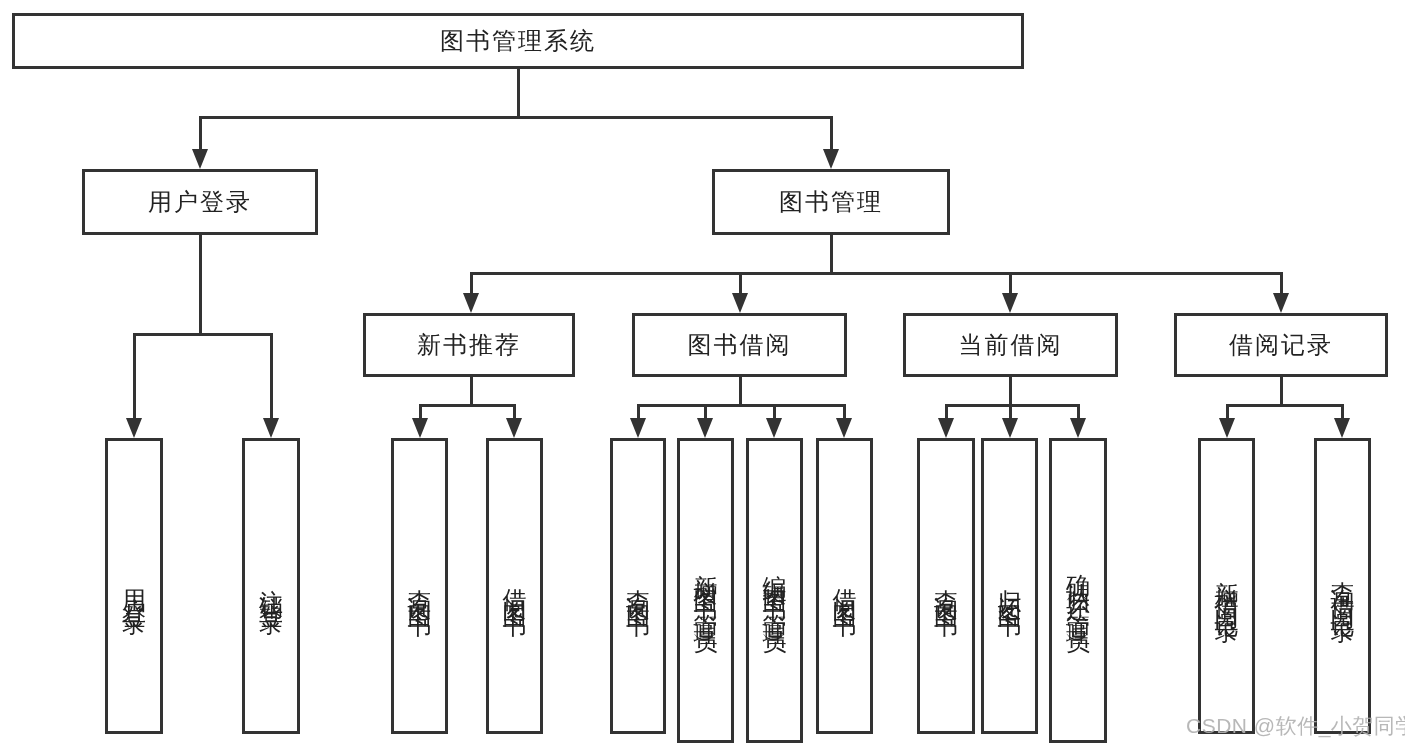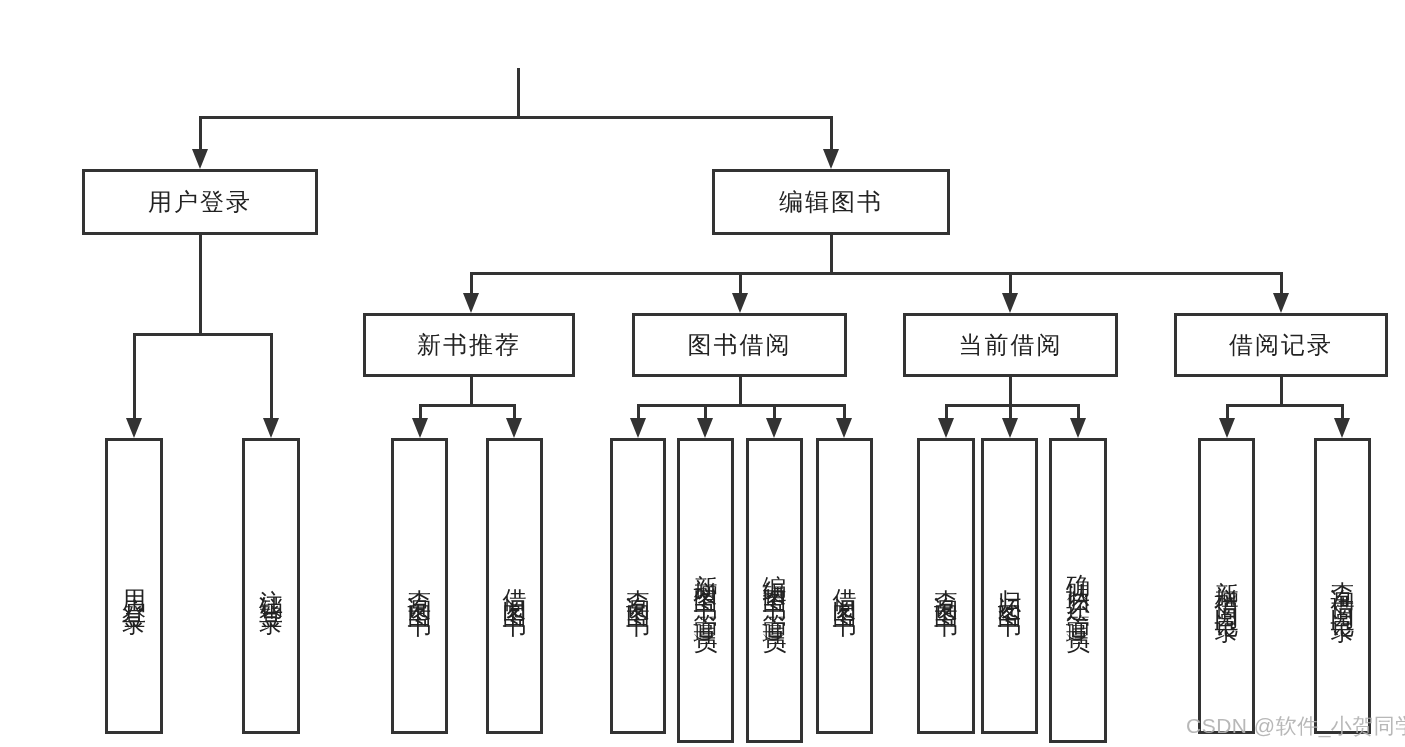--- a/index.html
+++ b/index.html
@@ -49,30 +49,31 @@
     letter-spacing:0.5px;
     z-index:5;
     white-space:nowrap;
   }
 </style>
 </head>
 <body>
 
 <div class="canvas">
 
+  <div class="node" style="left:12px;top:13px;width:1012px;height:56px">图书管理系统</div>
 
   <div class="vl" style="left:517px;top:68px;height:49px"></div>
   <div class="hl" style="left:199px;top:116px;width:634px"></div>
   <div class="vl" style="left:199px;top:116px;height:34px"></div>
   <div class="arw" style="left:192px;top:149px"></div>
   <div class="vl" style="left:830px;top:116px;height:34px"></div>
   <div class="arw" style="left:823px;top:149px"></div>
 
   <div class="node" style="left:82px;top:169px;width:236px;height:66px">用户登录</div>
-  <div class="node" style="left:712px;top:169px;width:238px;height:66px">编辑图书</div>
+  <div class="node" style="left:712px;top:169px;width:238px;height:66px">图书管理</div>
 
   <div class="vl" style="left:199px;top:234px;height:102px"></div>
   <div class="hl" style="left:133px;top:333px;width:140px"></div>
   <div class="vl" style="left:133px;top:333px;height:85px"></div>
   <div class="arw" style="left:126px;top:418px"></div>
   <div class="vl" style="left:270px;top:333px;height:85px"></div>
   <div class="arw" style="left:263px;top:418px"></div>
 
   <div class="vl" style="left:830px;top:234px;height:41px"></div>
   <div class="hl" style="left:470px;top:272px;width:812px"></div>

